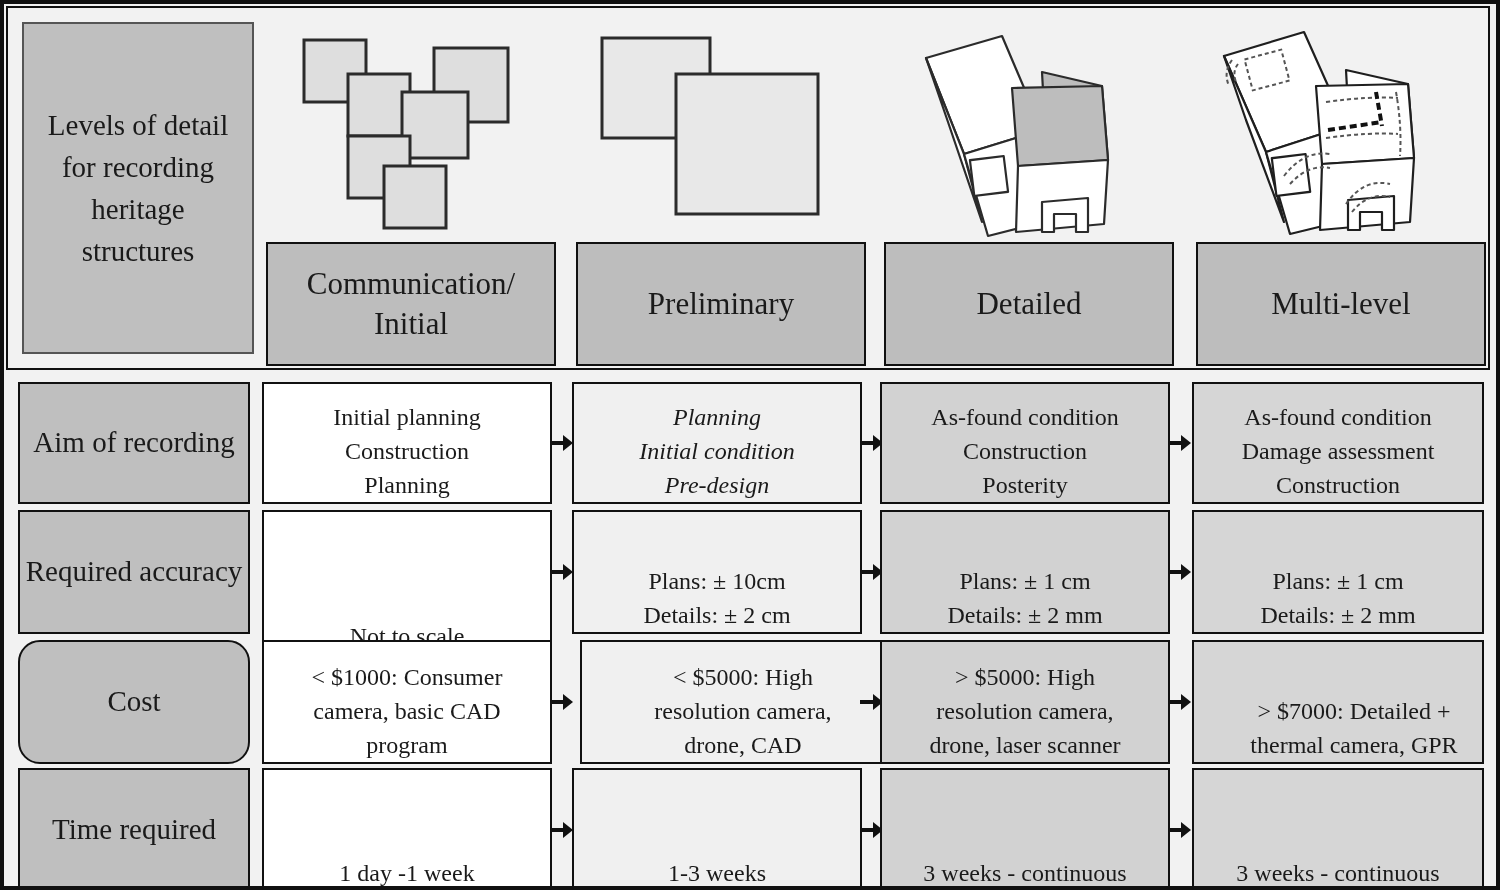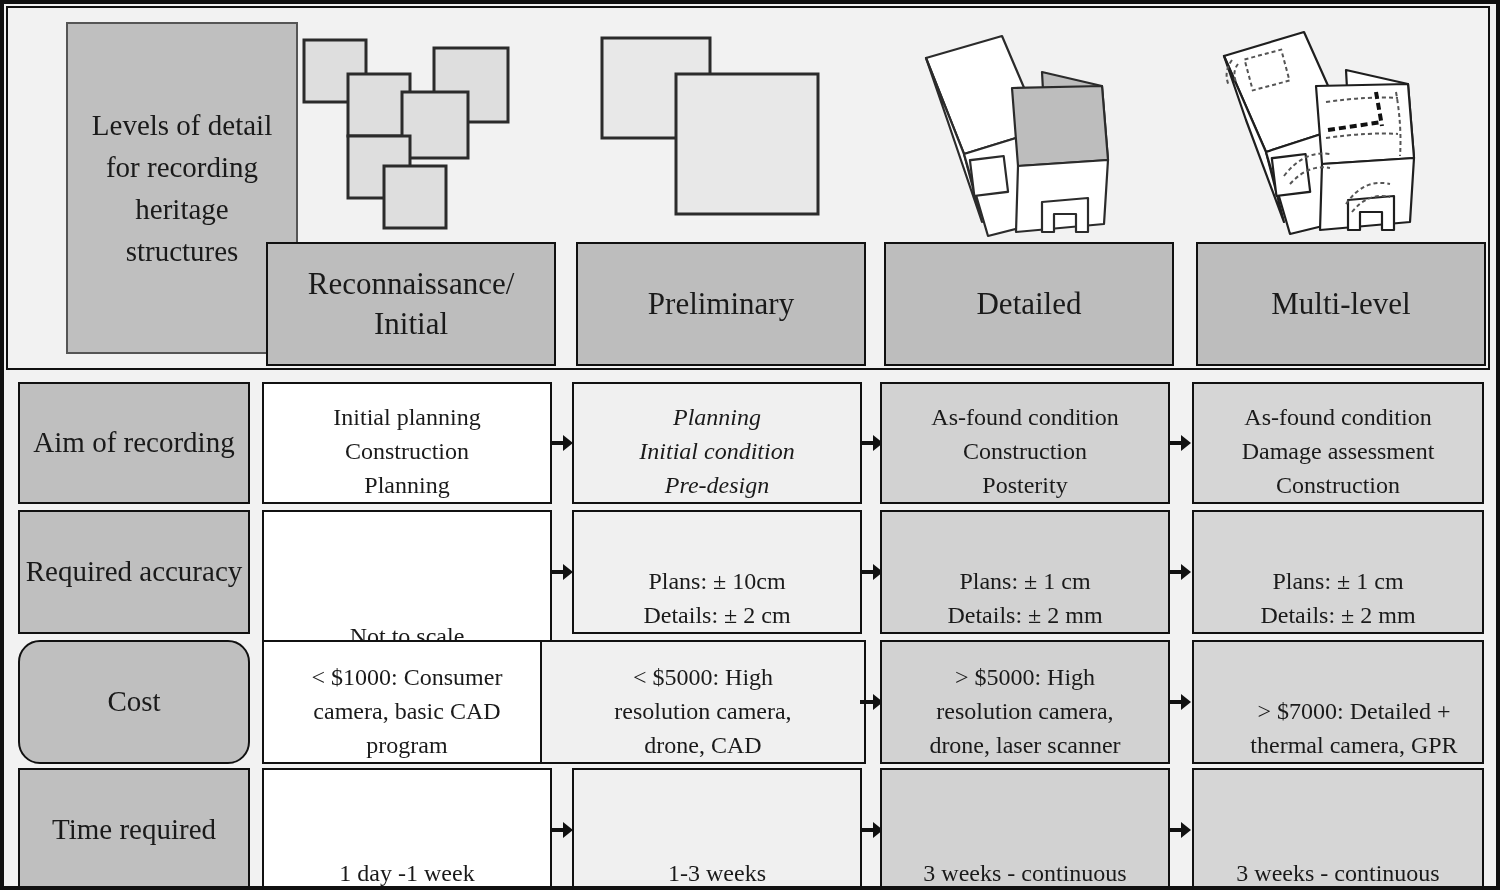--- a/index.html
+++ b/index.html
@@ -18,21 +18,21 @@
   .header-panel{
     position:absolute;left:2px;top:2px;width:1484px;height:364px;
     background:#f2f2f2;
     border:2px solid #111;
     box-sizing:border-box;
   }
   .title-cell{
     position:absolute;left:14px;top:14px;width:232px;height:332px;
     background:#bfbfbf;border:2px solid #555;box-sizing:border-box;
     display:flex;align-items:center;justify-content:center;text-align:center;
-    font-size:29px;line-height:1.45;padding:0 10px;margin-left:44px;
+    font-size:29px;line-height:1.45;padding:0 10px;
   }
   .col-head{
     position:absolute;height:124px;
     background:#bdbdbd;border:2px solid #111;box-sizing:border-box;
     display:flex;align-items:center;justify-content:center;text-align:center;
     font-size:31px;line-height:1.3;top:234px;
   }
   .art{position:absolute;top:18px;height:212px;}
 
   
@@ -132,21 +132,21 @@
         <g fill="none" stroke="#111" stroke-width="4" stroke-dasharray="7 4">
           <path d="M128 104 l54 -8"></path>
           <path d="M176 66 l6 34"></path>
         </g>
       </svg>
     </div>
 
     <div class="col-head" style="left:258px;width:290px;">
       <span>
           <span class="ln">
-            <span class="ln">Reconnaissance/</span>
+            <span class="ln">Communication/</span>
             <span class="ln">Initial</span>
           </span>
         </span>
     </div>
     <div class="col-head" style="left:568px;width:290px;">
       <span>Preliminary</span>
     </div>
     <div class="col-head" style="left:876px;width:290px;">
       <span>Detailed</span>
     </div>
@@ -256,21 +256,21 @@
             <span class="ln">&lt; $1000: Consumer</span>
             <span class="ln">camera, basic CAD</span>
             <span class="ln">program</span>
           </span>
         </div>
         <div class="arrow" style="left: 545px; top: 49px;">
           <svg width="26" height="26" viewBox="0 0 26 26">
             <path d="M1 11 h13 v-6 l10 8 l-10 8 v-6 h-13 z" fill="#111"></path>
           </svg>
         </div>
-        <div class="cell c1" style="left: 536px; width: 326px; height: 124px;">
+        <div class="cell c1" style="left: 576px; width: 326px; height: 124px;">
           <span>
             <span class="ln">&lt; $5000: High</span>
             <span class="ln">resolution camera,</span>
             <span class="ln">drone, CAD</span>
           </span>
         </div>
         <div class="arrow" style="left: 855px; top: 49px;">
           <svg width="26" height="26" viewBox="0 0 26 26">
             <path d="M1 11 h13 v-6 l10 8 l-10 8 v-6 h-13 z" fill="#111"></path>
           </svg>

